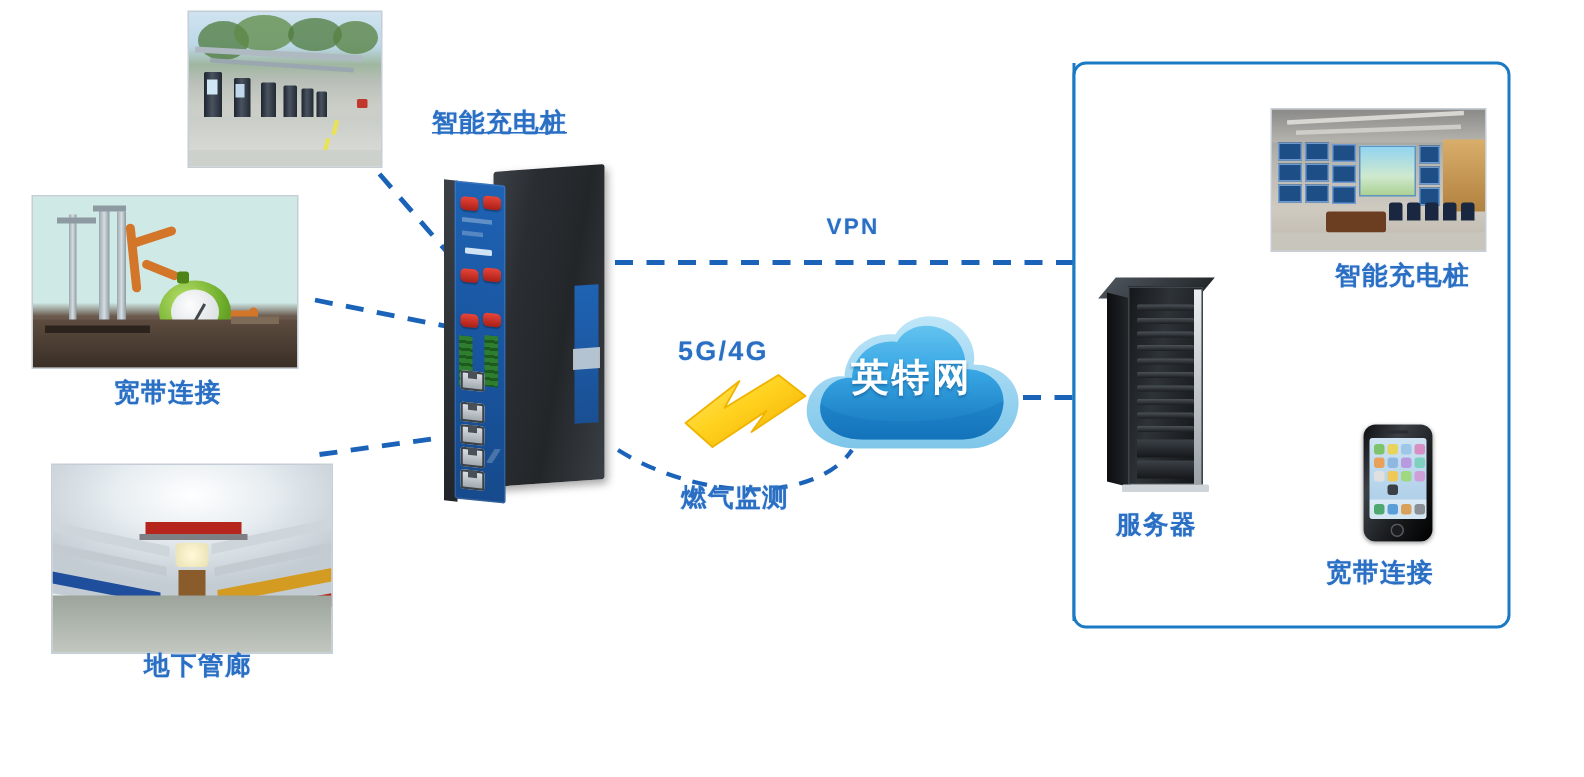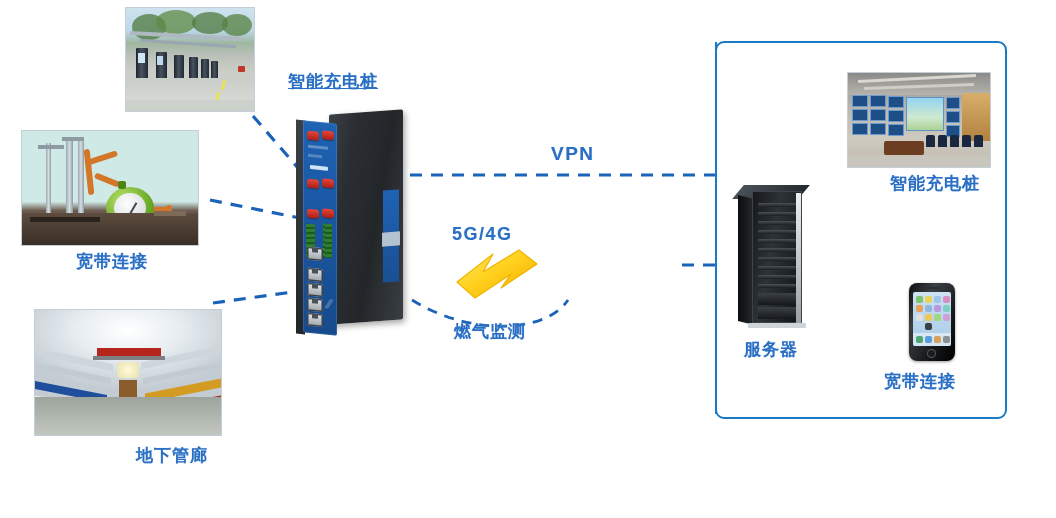--- a/index.html
+++ b/index.html
@@ -213,21 +213,21 @@
     <div class="tun-wall" style="right:0;top:92px;width:74px;height:9px;background:#b5251c;transform:skewY(-10deg);"></div>
     <div class="tun-wall" style="right:0;top:104px;width:72px;height:8px;background:#e8edf0;transform:skewY(-9deg);"></div>
 
     <div class="abs" style="left:62px;top:38px;width:64px;height:8px;background:#b5251c;"></div>
     <div class="abs" style="left:58px;top:46px;width:72px;height:4px;background:#7d7f82;"></div>
 
     <div class="abs" style="left:82px;top:52px;width:22px;height:16px;border-radius:3px;background:radial-gradient(circle,#fff9d8,#e8e0b2);"></div>
     <div class="abs" style="left:84px;top:70px;width:18px;height:18px;background:#8a5c2c;"></div>
     <div class="tun-floor" style="height:38px;"></div>
   </div>
-  <div class="lbl lbl-cn" style="left:96px;top:444px;margin-left:40px;">地下管廊</div>
+  <div class="lbl lbl-cn" style="left:96px;top:432px;">地下管廊</div>
 
   <div id="router" style="left:303px;top:112px;width:104px;height:226px;">
     <div class="r-body"></div>
     <div class="r-side-strip"></div>
     <div class="r-side-tab"></div>
     <div class="r-edge"></div>
     <div class="r-face">
       <div class="ant" style="left:4px;top:10px;"></div>
       <div class="ant" style="left:19px;top:8px;"></div>
       <div class="abs" style="left:5px;top:24px;width:20px;height:3px;background:rgba(255,255,255,.3);"></div>
@@ -242,37 +242,61 @@
       <div class="rj45" style="left:4px;top:126px;"></div>
       <div class="rj45" style="left:4px;top:147px;"></div>
       <div class="rj45" style="left:4px;top:162px;"></div>
       <div class="rj45" style="left:4px;top:177px;"></div>
       <div class="rj45" style="left:4px;top:192px;"></div>
       <div class="abs" style="left:21px;top:176px;width:10px;height:10px;background:rgba(255,255,255,.22);
            clip-path:polygon(0 100%,60% 0,100% 0,40% 100%);"></div>
     </div>
   </div>
 
-  <div class="lbl lbl-lat" style="left:551px;top:143px;font-size:19px;">VPN</div>
+  <div class="lbl lbl-lat" style="left:551px;top:143px;font-size:15px;">VPN</div>
 
   <div class="lbl lbl-lat" style="left:452px;top:224px;font-size:18px;">5G/4G</div>
 
   <svg id="bolt" style="left:449px;top:248px;width:96px;height:56px;" viewBox="0 0 96 56">
     <defs>
       <linearGradient id="boltg" x1="0" y1="0" x2="1" y2="1">
         <stop offset="0%" stop-color="#ffe873"></stop>
         <stop offset="45%" stop-color="#ffd21e"></stop>
         <stop offset="100%" stop-color="#f2a900"></stop>
       </linearGradient>
     </defs>
     <path d="M8 34 L44 6 L34 24 L70 2 L88 16 L52 40 L62 26 L26 50 Z" fill="url(#boltg)" stroke="#f0b400" stroke-width="1.2" stroke-linejoin="round"></path>
   </svg>
 
   <div class="lbl lbl-cn" style="left:454px;top:320px;">燃气监测</div>
 
+  <div id="cloud" style="left:528px;top:205px;width:160px;height:102px;">
+    <svg style="position:absolute;left:0;top:0;width:160px;height:102px;" viewBox="0 0 160 102">
+      <defs>
+        <linearGradient id="cg" x1="0" y1="0" x2="0" y2="1">
+          <stop offset="0%" stop-color="#63c3ef"></stop>
+          <stop offset="40%" stop-color="#37a6e4"></stop>
+          <stop offset="100%" stop-color="#1474bb"></stop>
+        </linearGradient>
+        <linearGradient id="cgl" x1="0" y1="0" x2="0" y2="1">
+          <stop offset="0%" stop-color="#bfe6f8"></stop>
+          <stop offset="100%" stop-color="#7ec6ea"></stop>
+        </linearGradient>
+      </defs>
+      <path d="M44 94 C20 94 8 80 10 66 C12 52 24 45 35 46 C36 28 52 16 69 18
+               C76 6 94 2 107 10 C119 17 123 29 121 38 C139 38 152 50 151 65
+               C150 81 137 94 118 94 Z" fill="url(#cgl)"></path>
+      <path d="M47 88 C27 88 17 76 19 64 C21 52 31 46 40 47 C41 31 55 21 70 23
+               C76 12 92 9 103 16 C113 22 117 33 115 41 C131 41 142 51 141 64
+               C140 78 129 88 113 88 Z" fill="url(#cg)"></path>
+      <path d="M47 88 C27 88 17 76 19 64 C30 72 48 76 75 76 C104 76 128 70 141 62
+               C141 77 129 88 113 88 Z" fill="#1474bb" opacity="0.35"></path>
+    </svg>
+    <div class="ctext">英特网</div>
+  </div>
 
   <div id="panel" style="left:715px;top:41px;width:288px;height:374px;"></div>
 
   <div class="photo" id="photo-monitor" style="left:848px;top:73px;width:142px;height:94px;">
     <div class="sky"></div>
 
     <div class="abs" style="left:0;top:0;width:142px;height:22px;background:linear-gradient(180deg,#8a8a88,#b6b4ae);"></div>
     <div class="abs" style="left:10px;top:4px;width:118px;height:3px;background:#d9d7d1;transform:rotate(-3deg);"></div>
     <div class="abs" style="left:16px;top:12px;width:110px;height:3px;background:#cfcdc7;transform:rotate(-2deg);"></div>
 

